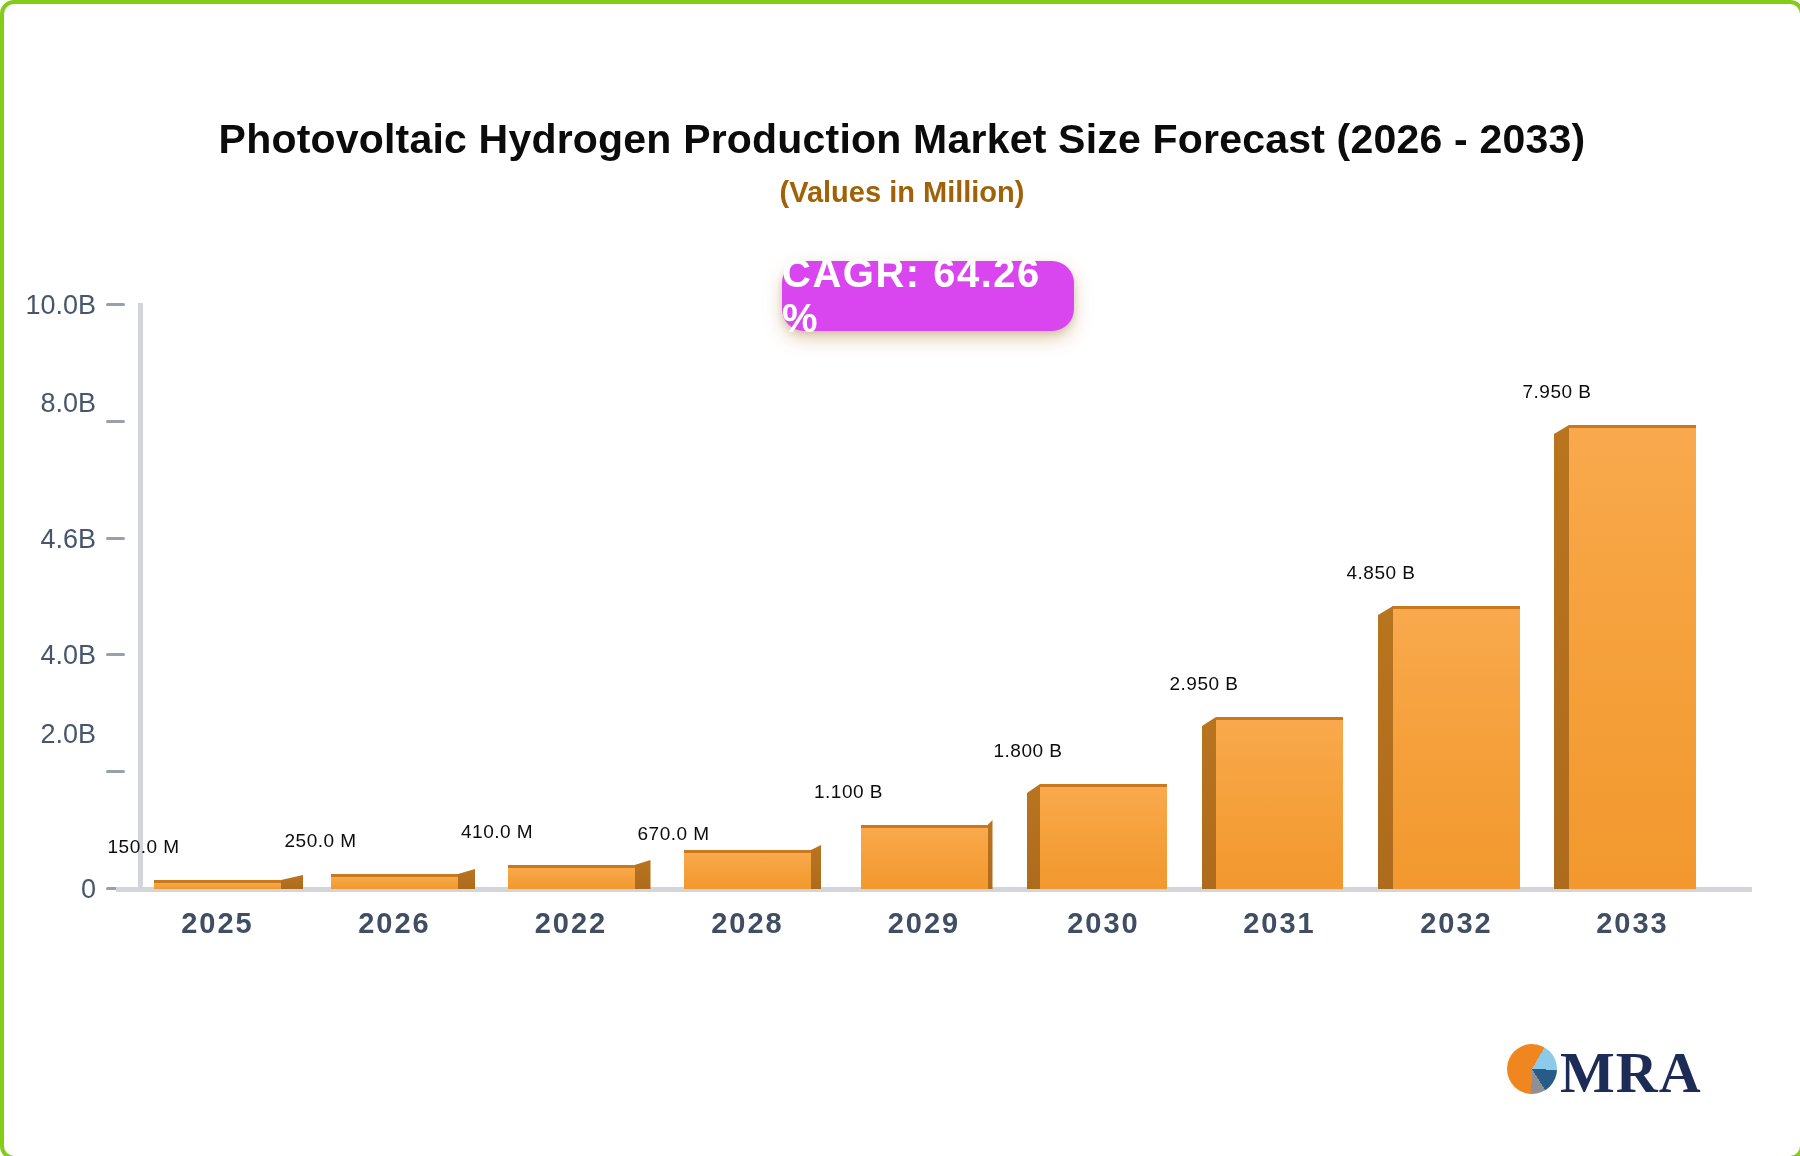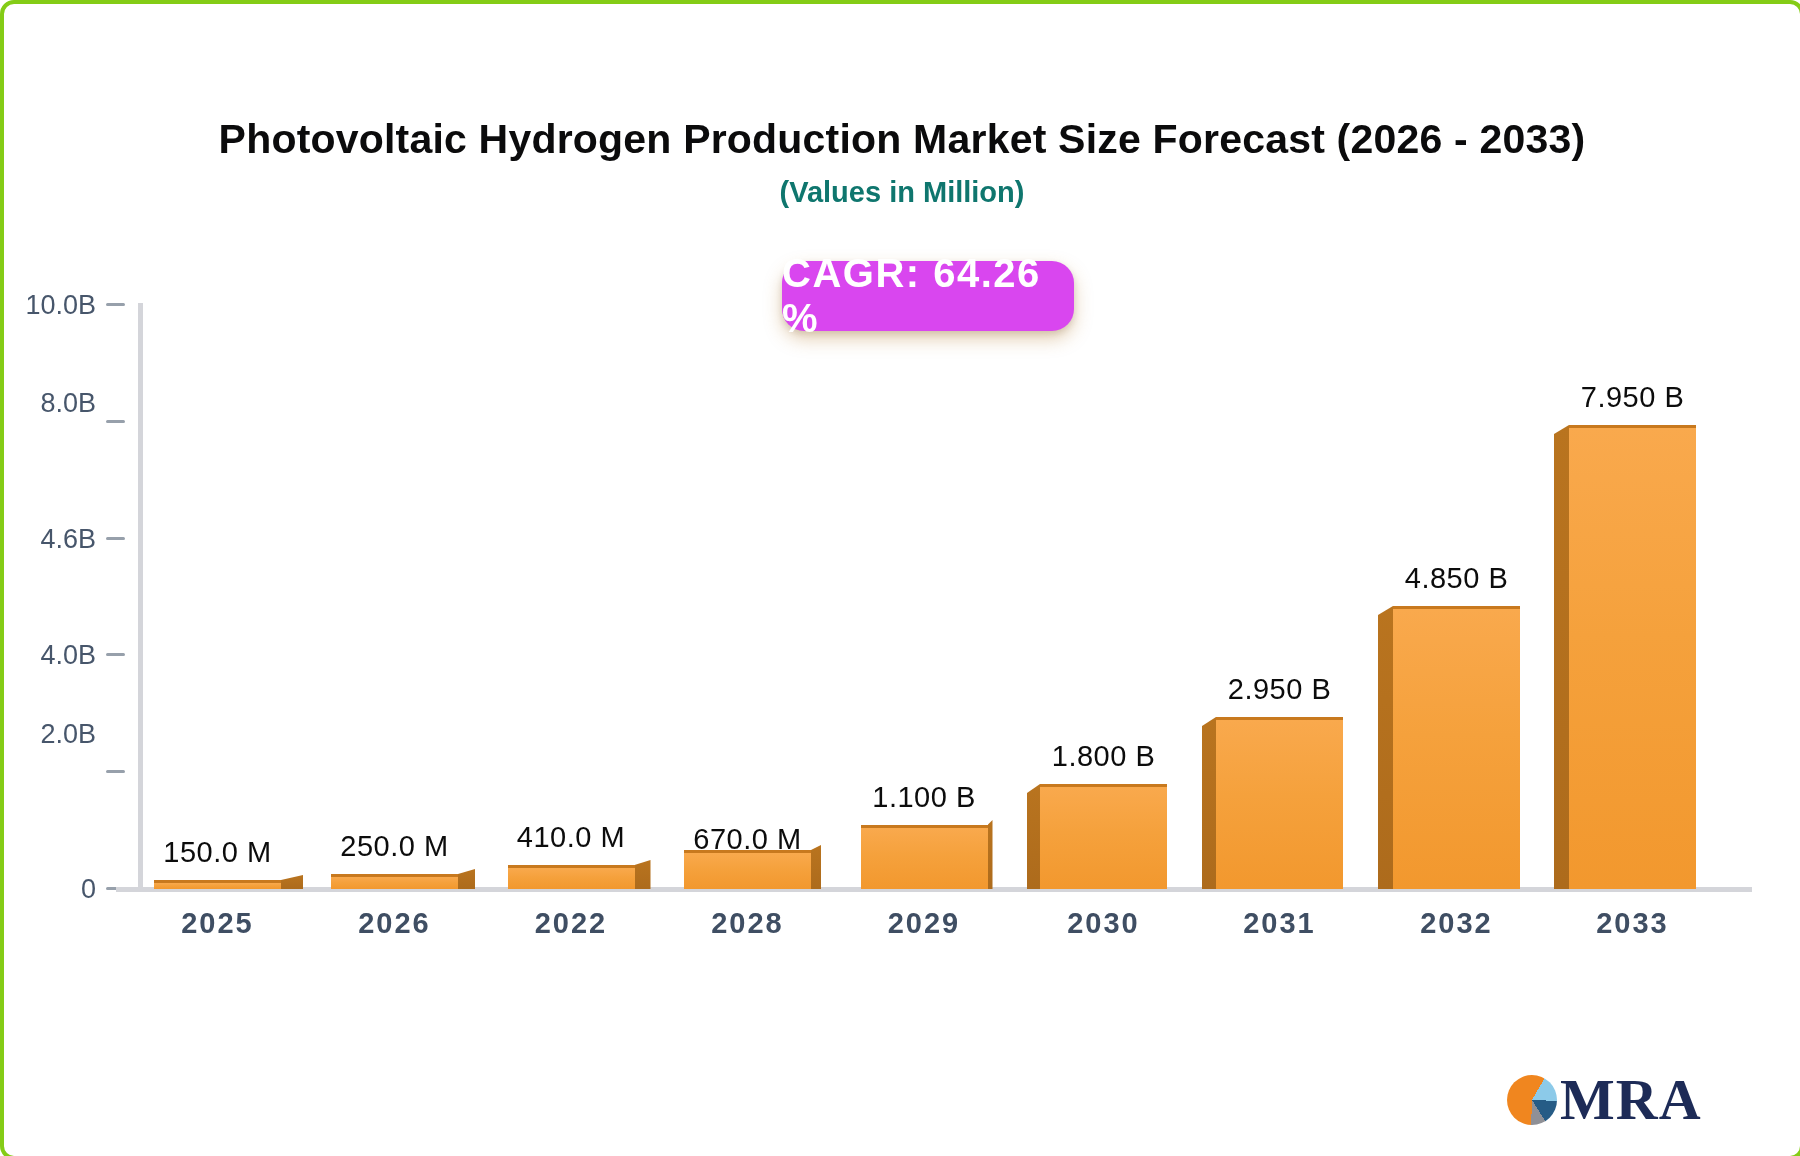--- a/index.html
+++ b/index.html
@@ -2,45 +2,45 @@
 <html><head>
 <meta charset="utf-8">
 <style>
   html,body{margin:0;padding:0;background:#ffffff;}
   body{width:1800px;height:1156px;overflow:hidden;font-family:"Liberation Sans",sans-serif;}
   .canvas{position:relative;width:1796px;height:1152px;background:#ffffff;border:4px solid #84cc16;border-radius:14px;}
 
   .title{position:absolute;left:0;right:0;top:112px;text-align:center;
          font-size:41px;font-weight:700;color:#0b0b0c;letter-spacing:.2px;}
   .subtitle{position:absolute;left:0;right:0;top:172px;text-align:center;
-         font-size:29px;font-weight:700;color:#0f766e;}
+         font-size:29px;font-weight:700;color:#a16207;}
 
   .badge{position:absolute;left:778px;top:257px;width:292px;height:70px;
          background:#d946ef;border-radius:22px;color:#ffffff;
          font-size:40px;font-weight:700;letter-spacing:1.5px;
          display:flex;align-items:center;justify-content:center;
          box-shadow:0 8px 18px rgba(180,120,40,.35),0 3px 6px rgba(0,0,0,.12);}
 
   .vline{position:absolute;left:134px;top:299px;width:5px;height:589px;background:#d4d5da;}
   .baseline{position:absolute;left:112px;top:883px;width:1636px;height:5px;background:#d4d5da;}
 
   .ytick-label{position:absolute;left:0;width:92px;height:32px;line-height:32px;
          text-align:right;font-size:27px;font-weight:500;color:#47566b;}
   .ytick-dash{position:absolute;left:102px;width:19px;height:3px;background:#97a0ab;border-radius:2px;}
 
   .bar-front{position:absolute;box-sizing:border-box;
          background:linear-gradient(180deg,#f9a94d 0%,#f5a13c 45%,#f2982e 100%);
          border-top:3px solid #c8791e;}
   .bar-side{position:absolute;background:linear-gradient(180deg,#b9741f 0%,#ad6b1c 100%);}
-  .bar-label{position:absolute;width:220px;height:36px;text-align:center;
-         font-size:29px;font-weight:500;color:#0c0c0c;letter-spacing:.5px;}
+  .bar-label{position:absolute;width:220px;height:36px;text-align:left;
+         font-size:19px;font-weight:500;color:#0c0c0c;letter-spacing:.5px;}
   .x-label{position:absolute;top:903px;width:176px;text-align:center;
          font-size:29px;font-weight:700;color:#3f4e63;letter-spacing:2px;}
 
-  .logo{position:absolute;left:1503px;top:1040px;display:flex;align-items:center;margin-top:27px;}
+  .logo{position:absolute;left:1503px;top:1040px;display:flex;align-items:flex-start;}
   .logo-pie{width:50px;height:50px;border-radius:50%;
          background:conic-gradient(from 30deg,#8ccae9 0deg 62deg,#265c86 62deg 118deg,#8f9096 118deg 152deg,#f0861f 152deg 360deg);}
   .logo-text{font-family:"Liberation Serif",serif;font-weight:700;font-size:58px;
          color:#1d2b57;line-height:1;margin-left:3px;letter-spacing:1px;}
 </style>
 </head>
 <body>
 
 <div class="canvas">
   <div class="title">Photovoltaic Hydrogen Production Market Size Forecast (2026 - 2033)</div>

